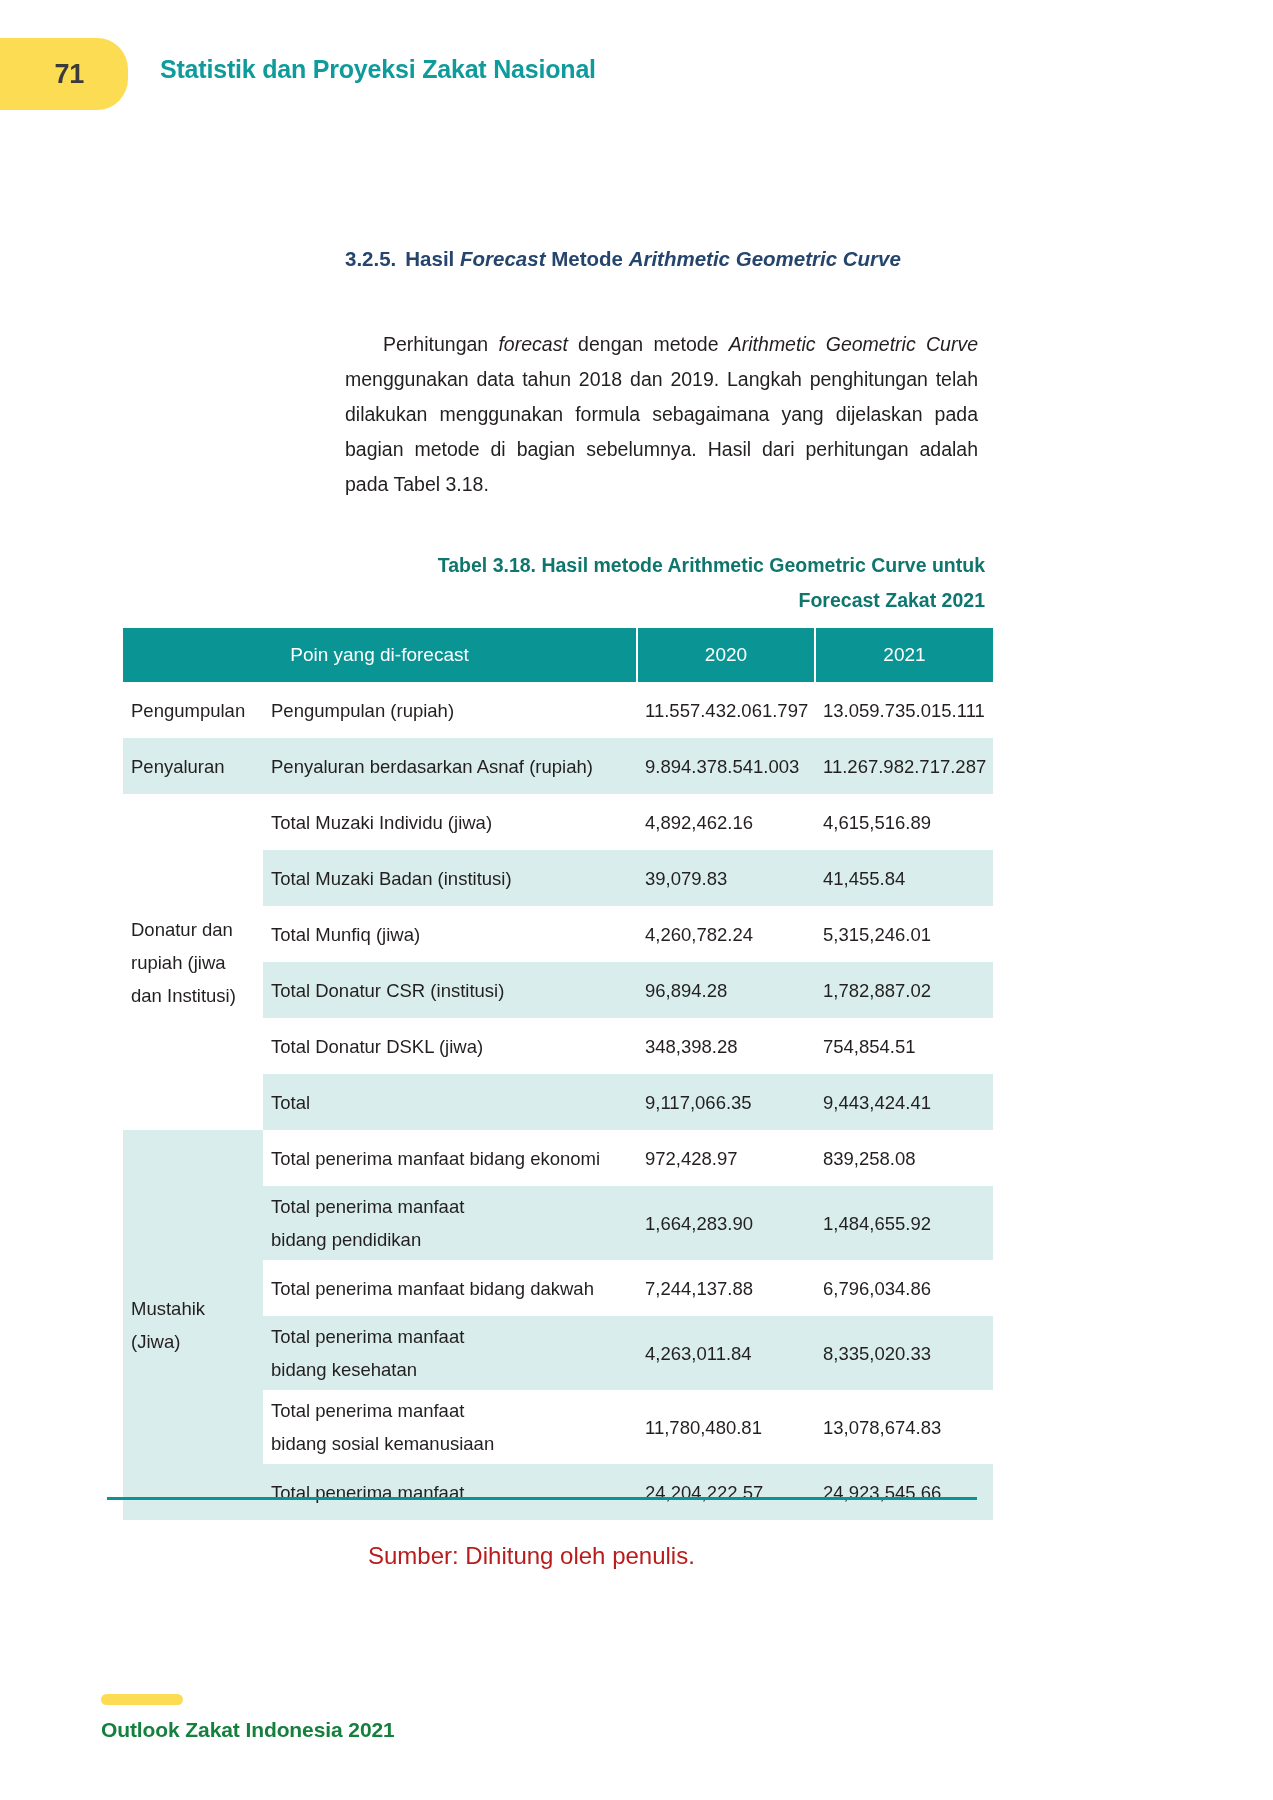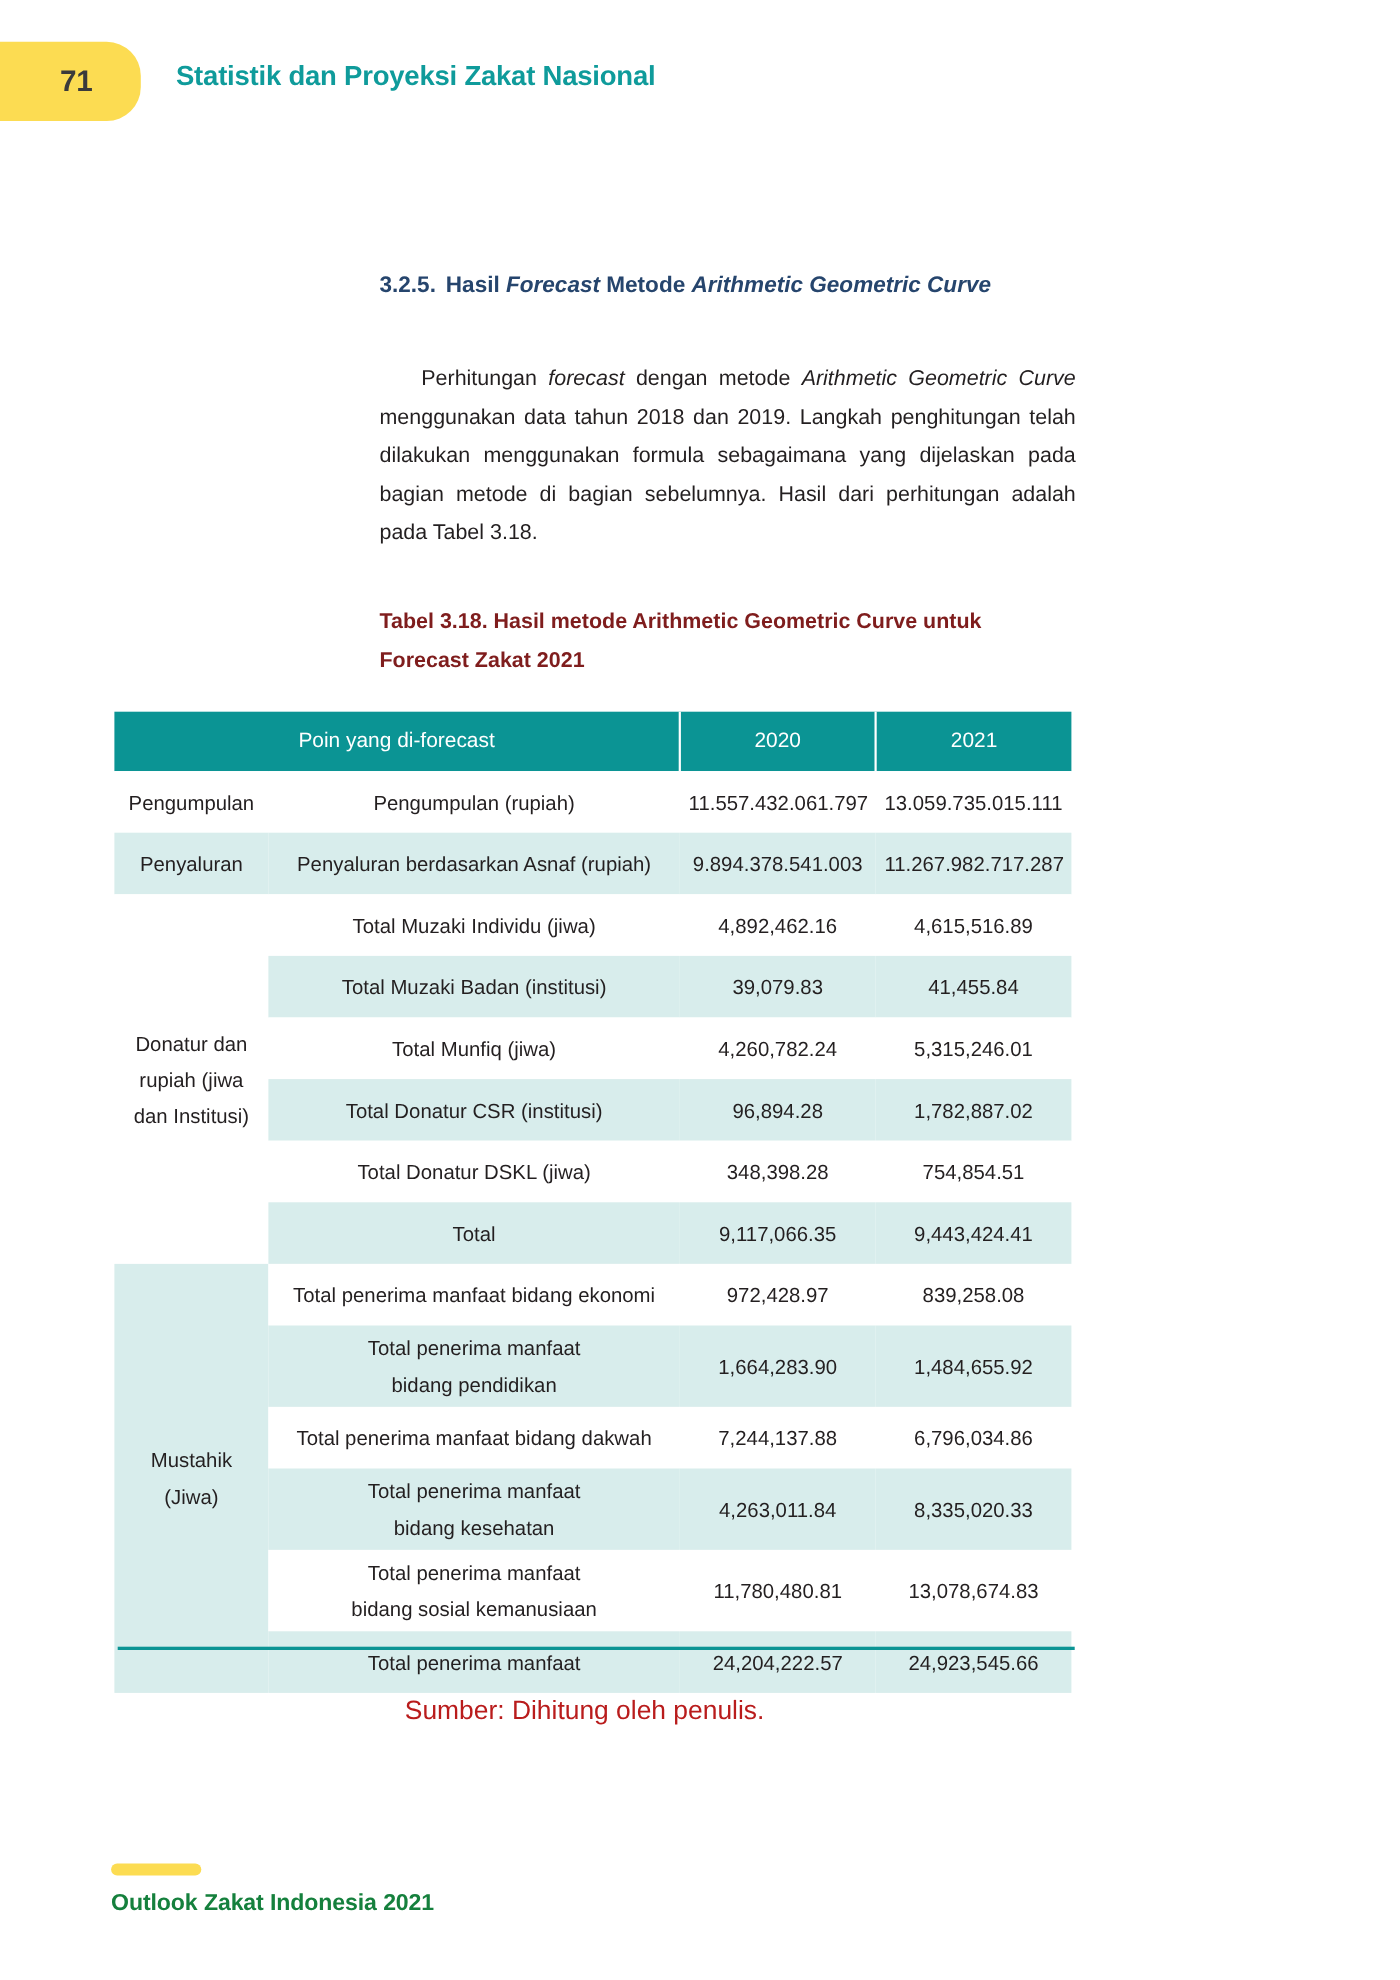--- a/index.html
+++ b/index.html
@@ -88,34 +88,33 @@
     color: #231f20;
     text-indent: 38px;
   }
   .body-para i { font-style: italic; }
 
   .table-caption {
     position: absolute;
     left: 345px;
     top: 548px;
     width: 640px;
-    text-align: left;
+    text-align: right;
     font-size: 19.5px;
     font-weight: bold;
     line-height: 35px;
-    color: #7f1d1d;
+    color: #0f766e;
   }
 
   
   .data-table-wrap {
     position: absolute;
-    left: 104px;
+    left: 123px;
     top: 628px;
     width: 870px;
-    margin-top: 19px;
   }
   table.data-table {
     width: 870px;
     border-collapse: collapse;
     table-layout: fixed;
     font-size: 18.5px;
     color: #231f20;
   }
   table.data-table col.c-group { width: 140px; }
   table.data-table col.c-point { width: 374px; }
@@ -131,21 +130,21 @@
     vertical-align: middle;
     text-align: center;
     border-right: 2px solid #ffffff;
     padding: 0 6px;
   }
   table.data-table thead th.last { border-right: none; }
 
   table.data-table tbody td {
     height: 48px;
     vertical-align: middle;
-    text-align: center;
+    text-align: left;
     padding: 4px 8px;
     line-height: 33px;
   }
   td.group-label { font-size: 18.5px; line-height: 35px; }
   td.shade  { background: #d8edec; }
   td.plain  { background: #ffffff; }
   tr.total-row td { background: #d8edec; }
 
   .table-bottom-rule {
     position: absolute;

